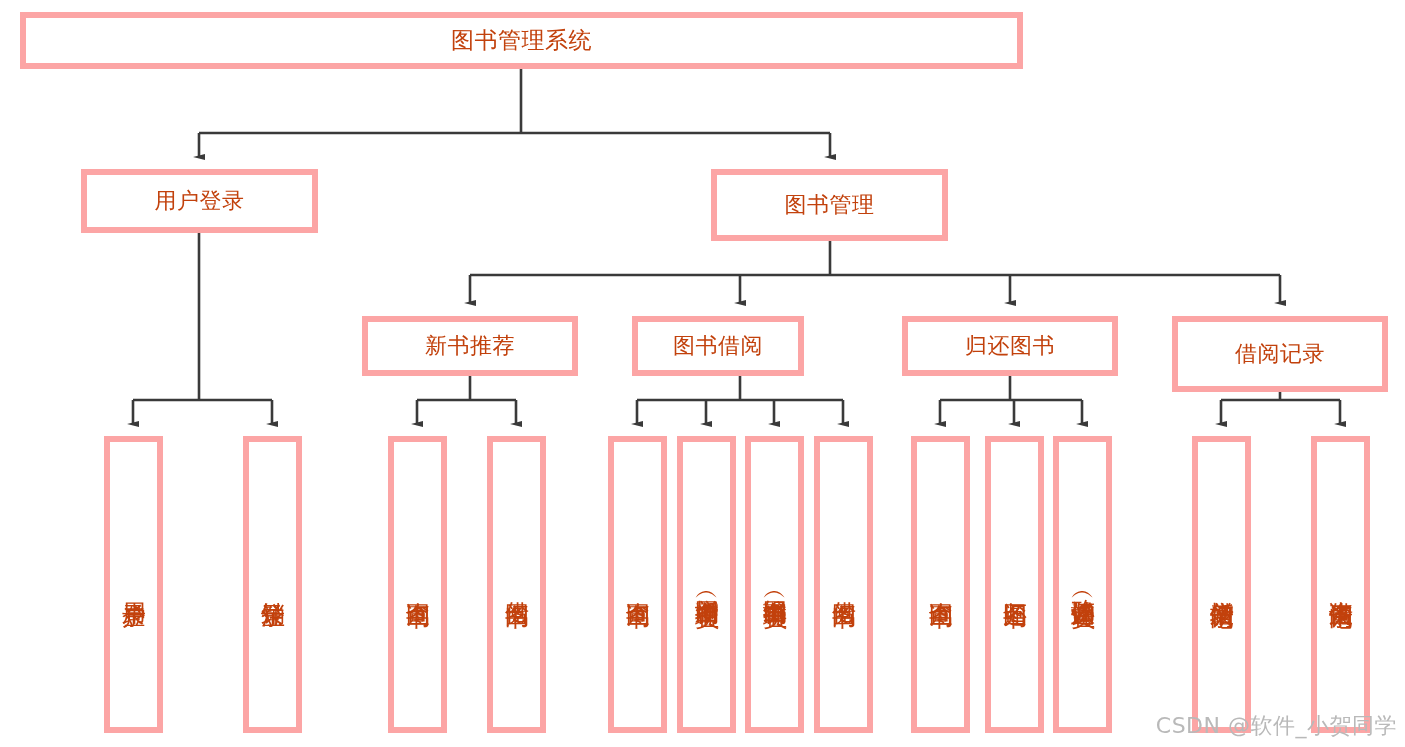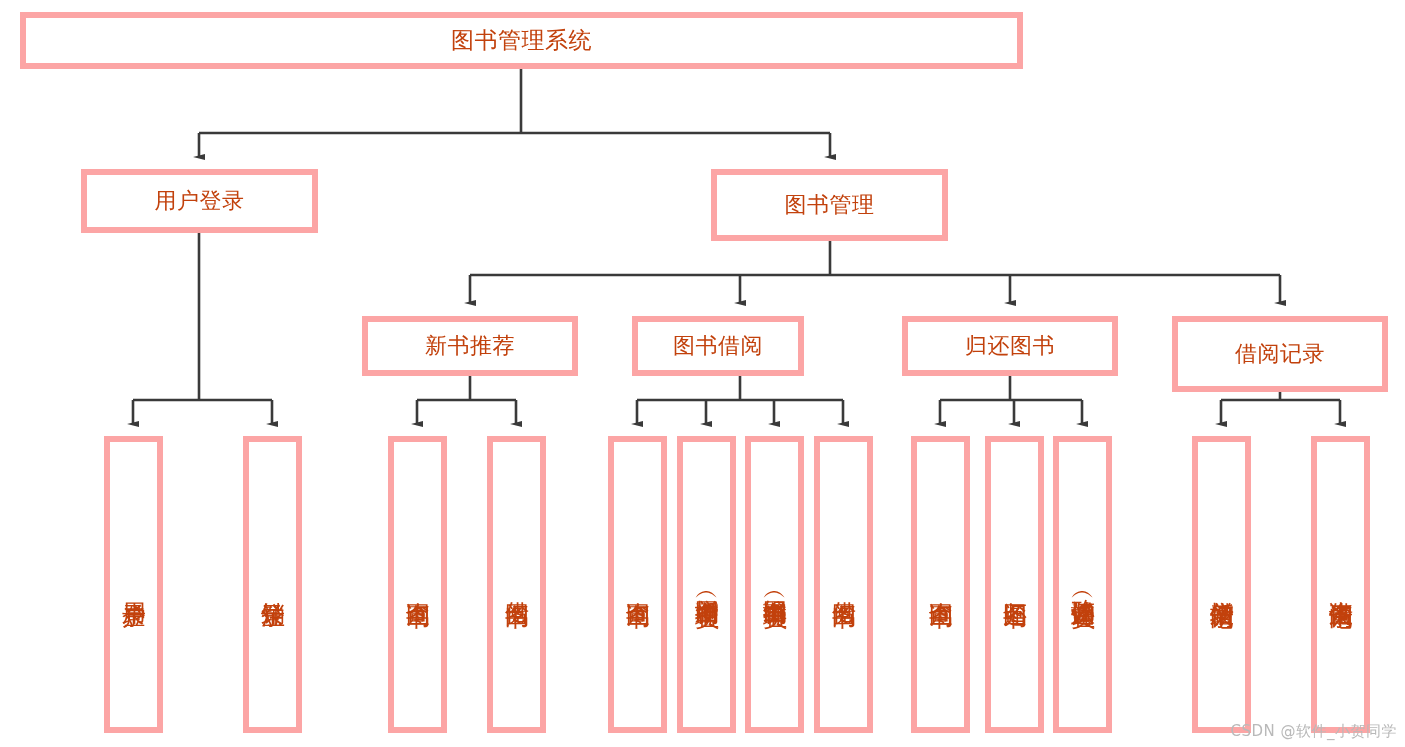--- a/index.html
+++ b/index.html
@@ -56,21 +56,21 @@
     letter-spacing: 1px;
     white-space: nowrap;
   }
   #root-node .label {
     font-size: 23px;
   }
   .watermark {
     position: absolute;
     right: 8px;
     bottom: 6px;
-    font-size: 15px;
+    font-size: 22px;
     color: #b9b9b9;
     letter-spacing: 0.5px;
     white-space: nowrap;
   }
 </style>
 </head>
 <body>
 
 <div id="canvas">
 

